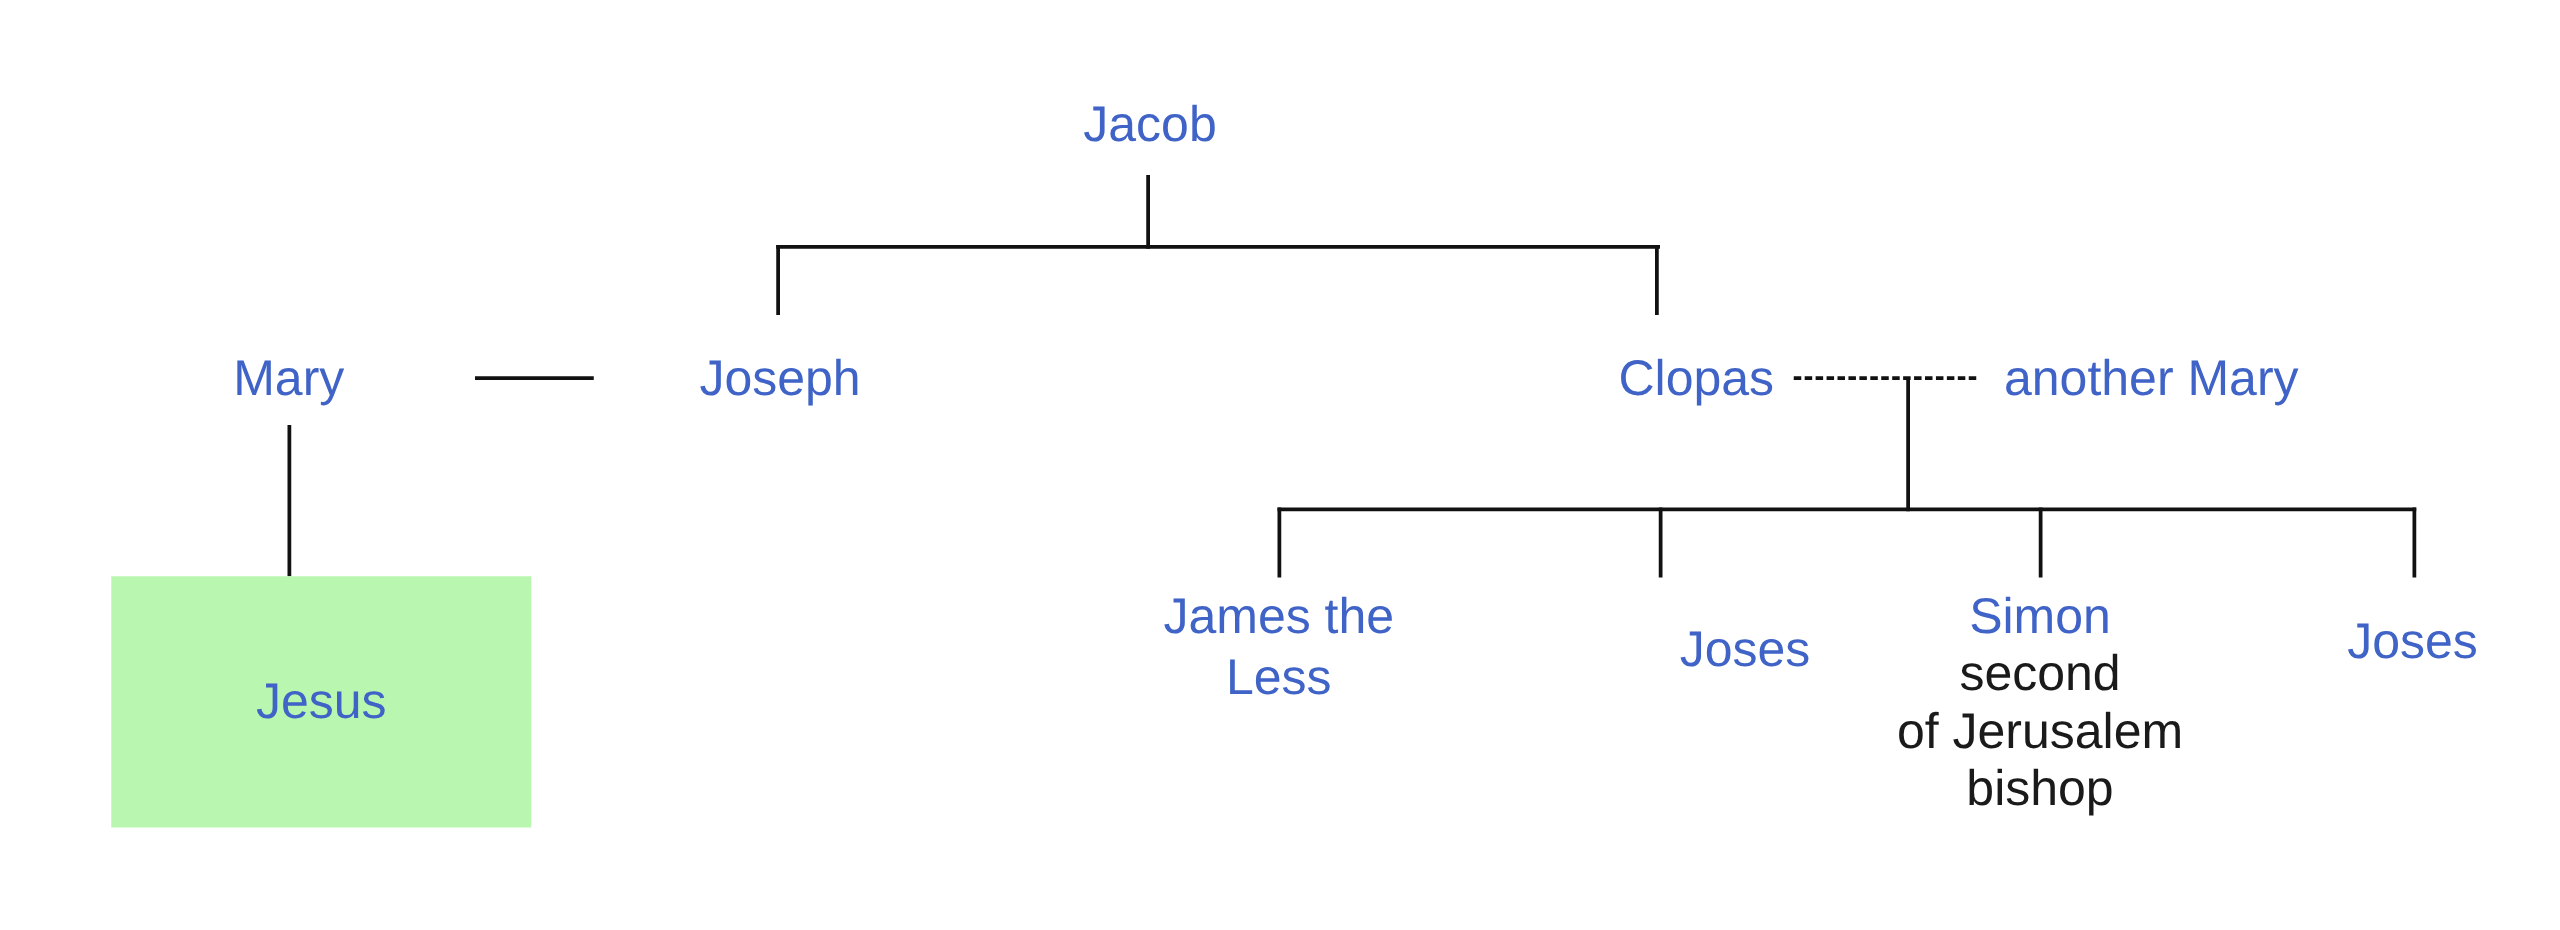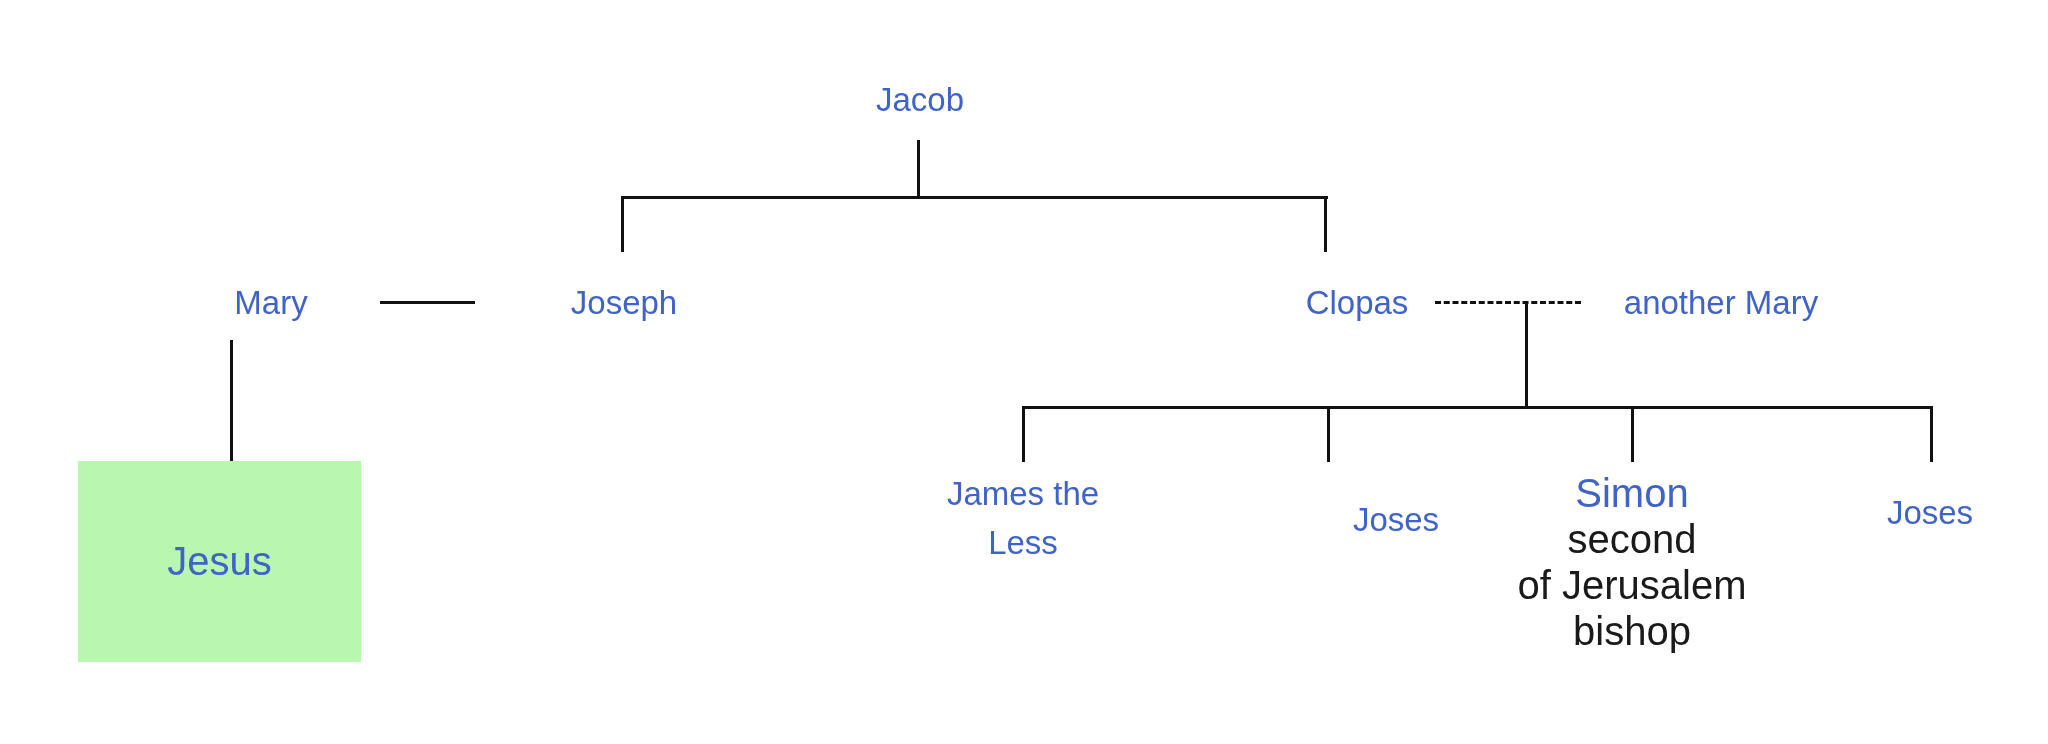--- a/index.html
+++ b/index.html
@@ -30,21 +30,21 @@
     position: absolute;
     height: 0;
     border-top: 3px dashed var(--line, #111111);
     background: none;
   }
   
   .node-label {
     position: absolute;
     transform: translateX(-50%);
     color: var(--name-text, #3f63c6);
-    font-size: 33px;
+    font-size: 40px;
     line-height: 46px;
     white-space: nowrap;
     text-align: center;
   }
   .node-label.wrap2 {
     white-space: normal;
     width: 220px;
     line-height: 49px;
   }
   .annotation-line {
@@ -61,23 +61,23 @@
   }
   .simon-block .name {
     color: var(--name-text, #3f63c6);
     font-size: 40px;
     line-height: 46px;
     white-space: nowrap;
   }
   
   .highlight-box {
     position: absolute;
-    left: 78px;
+    left: 89px;
     top: 461px;
-    width: 283px;
+    width: 336px;
     height: 201px;
     background: var(--highlight-fill, #b9f7b0);
     display: flex;
     align-items: center;
     justify-content: center;
   }
   .highlight-box .name {
     color: var(--name-text, #3f63c6);
     font-size: 40px;
   }
@@ -92,21 +92,21 @@
   #edge-union-dashed   { left: 1435px; top: 301px; width: 146px;  }
   #edge-union-drop     { left: 1525px; top: 303px; height: 106px; }
   #edge-children-bar   { left: 1022px; top: 406px; width: 911px;  }
   #edge-james-drop     { left: 1022px; top: 406px; height: 56px;  }
   #edge-joses-drop     { left: 1327px; top: 406px; height: 56px;  }
   #edge-simon-drop     { left: 1631px; top: 406px; height: 56px;  }
   #edge-jude-drop      { left: 1930px; top: 406px; height: 56px;  }
 
   
   #node-jacob        { left: 920px;  top: 77px;  }
-  #node-mary         { left: 231px;  top: 280px; margin-left: 40px; }
+  #node-mary         { left: 231px;  top: 280px; }
   #node-joseph       { left: 624px;  top: 280px; }
   #node-clopas       { left: 1321px; top: 280px; margin-left: 36px; }
   #node-another-mary { left: 1721px; top: 280px; }
   #node-james        { left: 1023px; top: 469px; }
   #node-joses        { left: 1396px; top: 497px; }
   #node-simon        { left: 1632px; top: 470px; }
   #node-jude         { left: 1930px; top: 490px; }
 </style>
 </head>
 <body>

